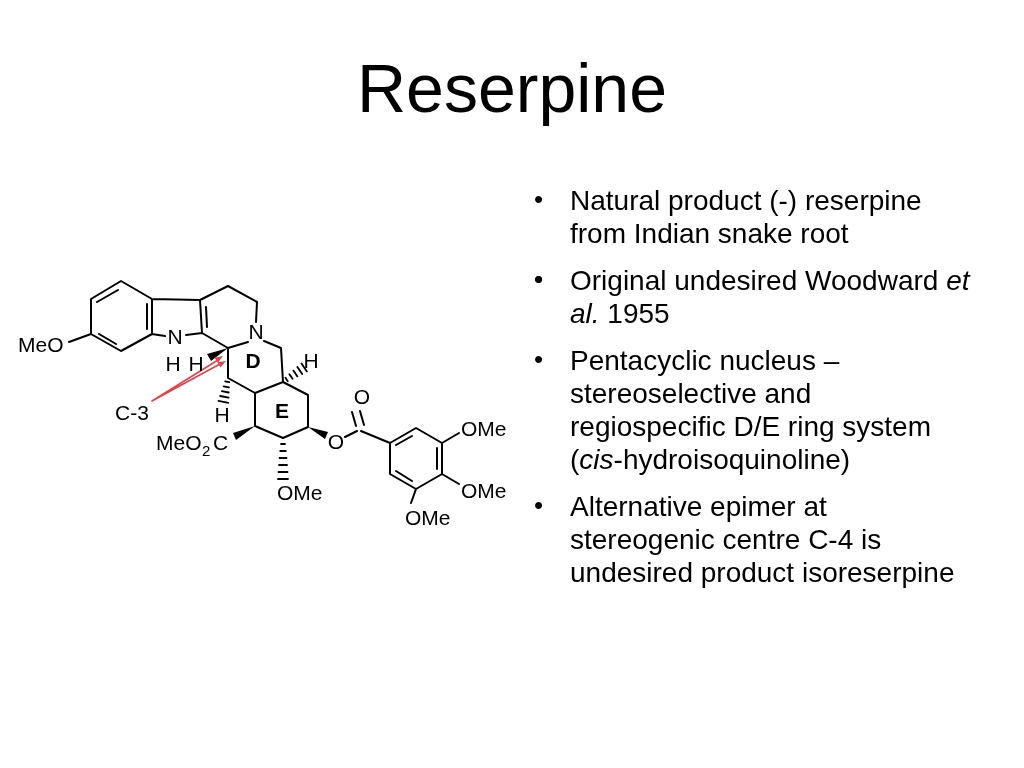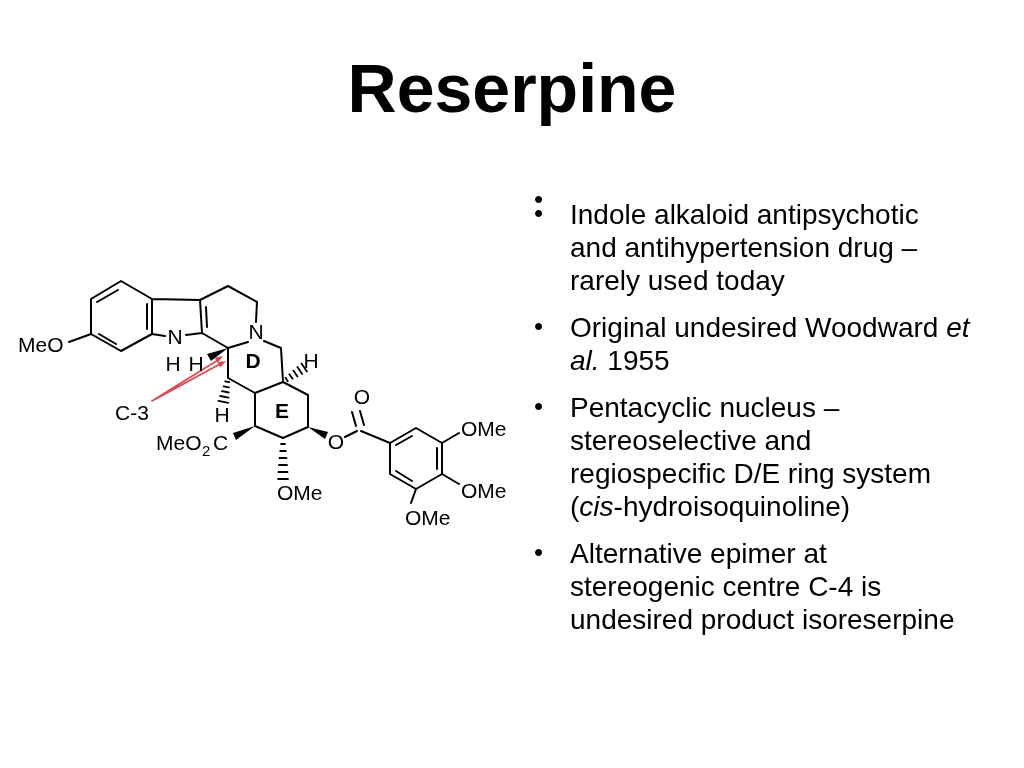--- a/index.html
+++ b/index.html
@@ -8,21 +8,21 @@
     background:#ffffff;
     font-family:"Liberation Sans", sans-serif;
     color:#000;
     position:relative;
     overflow:hidden;
   }
   .slide{position:absolute;inset:0;}
   .title{
     position:absolute;top:49px;left:0;width:100%;
     text-align:center;
-    font-size:68px;font-weight:700;margin:0;
+    font-size:68px;font-weight:400;margin:0;
     letter-spacing:0;
   }
   .structure{position:absolute;left:0;top:240px;}
   .structure text{fill:#000;font-family:"Liberation Sans",sans-serif;font-size:21px;}
   .structure text.sub{font-size:15px;}
   .structure text.ringlabel{font-weight:bold;}
   .bullets{
     position:absolute;left:570px;top:184px;width:402px;
     margin:0;padding:0;list-style:none;
     font-size:28px;line-height:33px;
@@ -108,20 +108,20 @@
     <text x="213" y="210" text-anchor="start">C</text>
     <text x="277" y="260" text-anchor="start">OMe</text>
     <text x="336" y="209" text-anchor="middle">O</text>
     <text x="362" y="164" text-anchor="middle">O</text>
     <text x="461" y="196" text-anchor="start">OMe</text>
     <text x="461" y="258" text-anchor="start">OMe</text>
     <text x="405" y="285" text-anchor="start">OMe</text>
   </svg>
 
   <ul class="bullets">
+      <li><span class="bullet-marker">•</span><span>Natural product (-) reserpine from Indian snake root</span></li>
       <li><span class="bullet-marker">•</span></li>
-      <li><span class="bullet-marker">•</span><span>Indole alkaloid antipsychotic and antihypertension drug – rarely used today</span></li>
       <li><span class="bullet-marker">•</span><span>Original undesired Woodward </span><i>et al.</i><span> 1955</span></li>
       <li><span class="bullet-marker">•</span><span>Pentacyclic nucleus – stereoselective and regiospecific D/E ring system (</span><i>cis</i><span>-hydroisoquinoline)</span></li>
       <li><span class="bullet-marker">•</span><span>Alternative epimer at stereogenic centre C-4 is undesired product isoreserpine</span></li>
     </ul>
 
 </div>
 
 </body></html>

